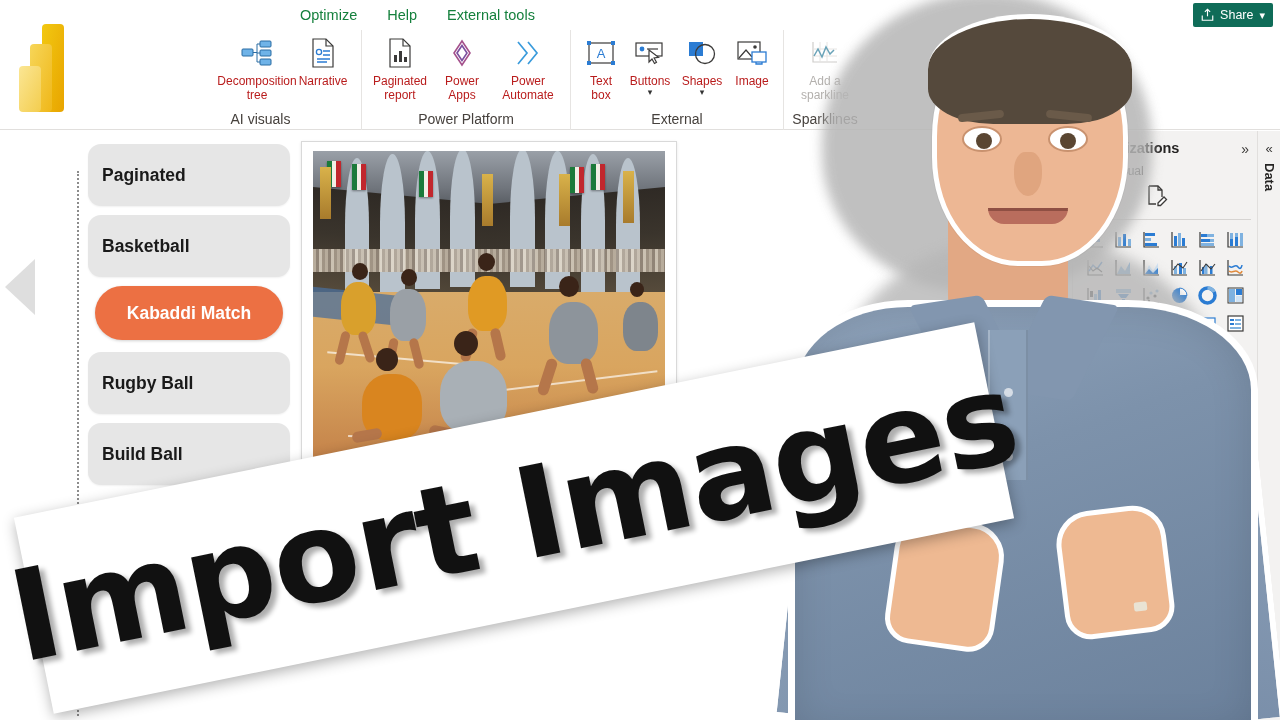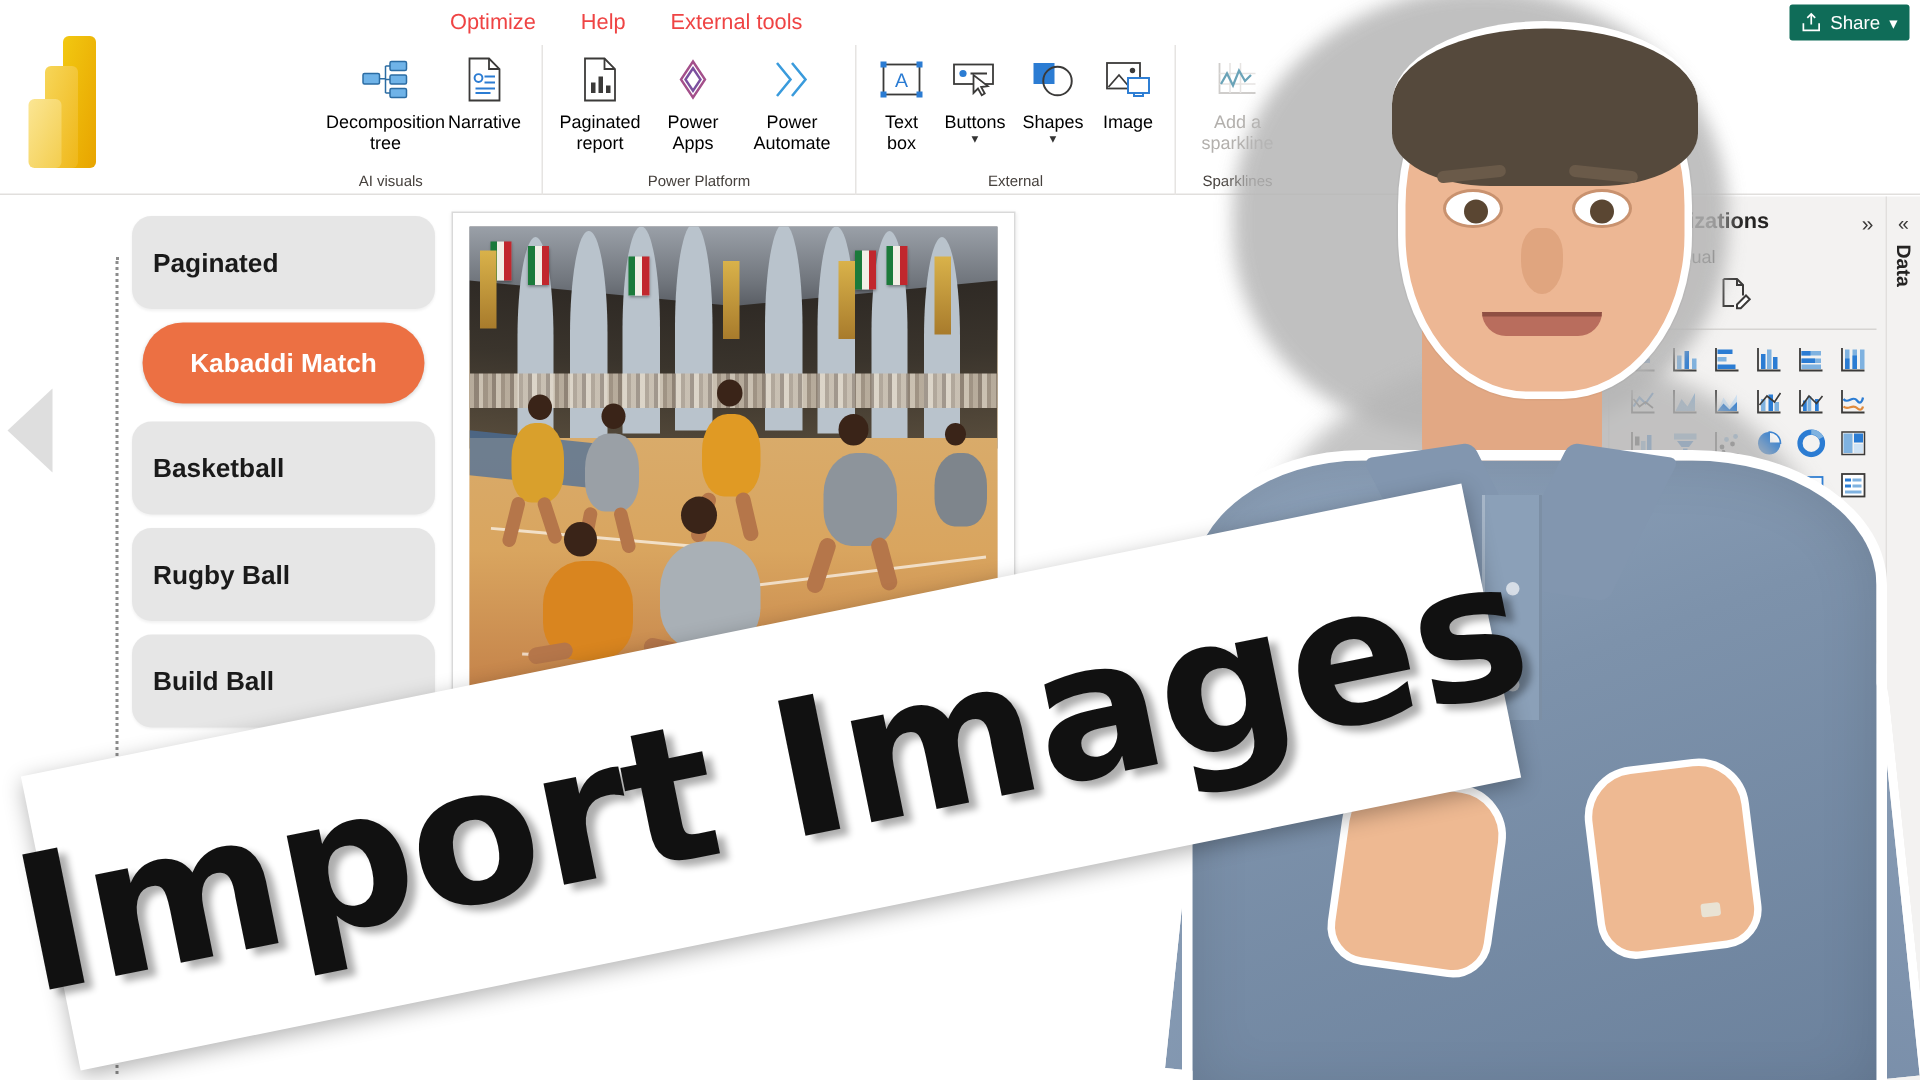--- a/index.html
+++ b/index.html
@@ -23,21 +23,21 @@
     width: 1280px; height: 30px;
     background: #ffffff;
     z-index: 6;
   }
   .menu-items {
     position: absolute; left: 300px; top: 0;
     height: 30px;
     display: flex; align-items: center; gap: 30px;
   }
   .menu-item {
-    font-size: 14.5px; color: #ef4444;
+    font-size: 14.5px; color: #15803d;
     cursor: default; white-space: nowrap;
   }
   .share-btn {
     position: absolute; right: 7px; top: 3px;
     height: 24px;
     background: #0f6c58;
     color: #ffffff;
     border-radius: 2px;
     display: flex; align-items: center; gap: 5px;
     padding: 0 8px 0 7px;
@@ -78,31 +78,31 @@
     align-items: center;
     cursor: pointer;
     padding-top: 2px;
   }
   .rib-btn.wide { width: 70px; }
   .rib-icon {
     height: 36px; width: 40px;
     display: flex; align-items: center; justify-content: center;
   }
   .rib-label {
-    font-size: 12px; color: #000000;
+    font-size: 12px; color: #b91c1c;
     text-align: center; line-height: 1.18;
     margin-top: 3px;
     white-space: pre-line;
   }
   .rib-btn.dis .rib-label { color: #b3b0ad; }
   .rib-caret {
     font-size: 9px; color: #333; line-height: 6px; margin-top: 1px;
   }
   .rib-grouplabel {
-    font-size: 10px; color: #46413d;
+    font-size: 14px; color: #46413d;
     position: absolute; bottom: 3px; left: 0; right: 0;
     text-align: center;
   }
   
   .rib-clip {
     position: absolute; left: 165px; top: 30px;
     width: 58px; height: 100px;
     overflow: hidden;
   }
   .rib-clip .rib-btn { width: 72px; margin-left: -16px; }
@@ -689,25 +689,25 @@
 
   <div class="workspace">
 
     <div class="page-nav-arrow"></div>
     <div class="dotted-left"></div>
 
     <div class="slicer">
       <div class="slicer-btn">
         <span>Paginated</span>
       </div>
+      <div class="slicer-btn">
+        <span>Basketball</span>
+      </div>
       <div class="slicer-btn selected">
         <span>Kabaddi Match</span>
-      </div>
-      <div class="slicer-btn">
-        <span>Basketball</span>
       </div>
       <div class="slicer-btn">
         <span>Rugby Ball</span>
       </div>
       <div class="slicer-btn">
         <span>Build Ball</span>
       </div>
     </div>
 
     <div class="img-card">

